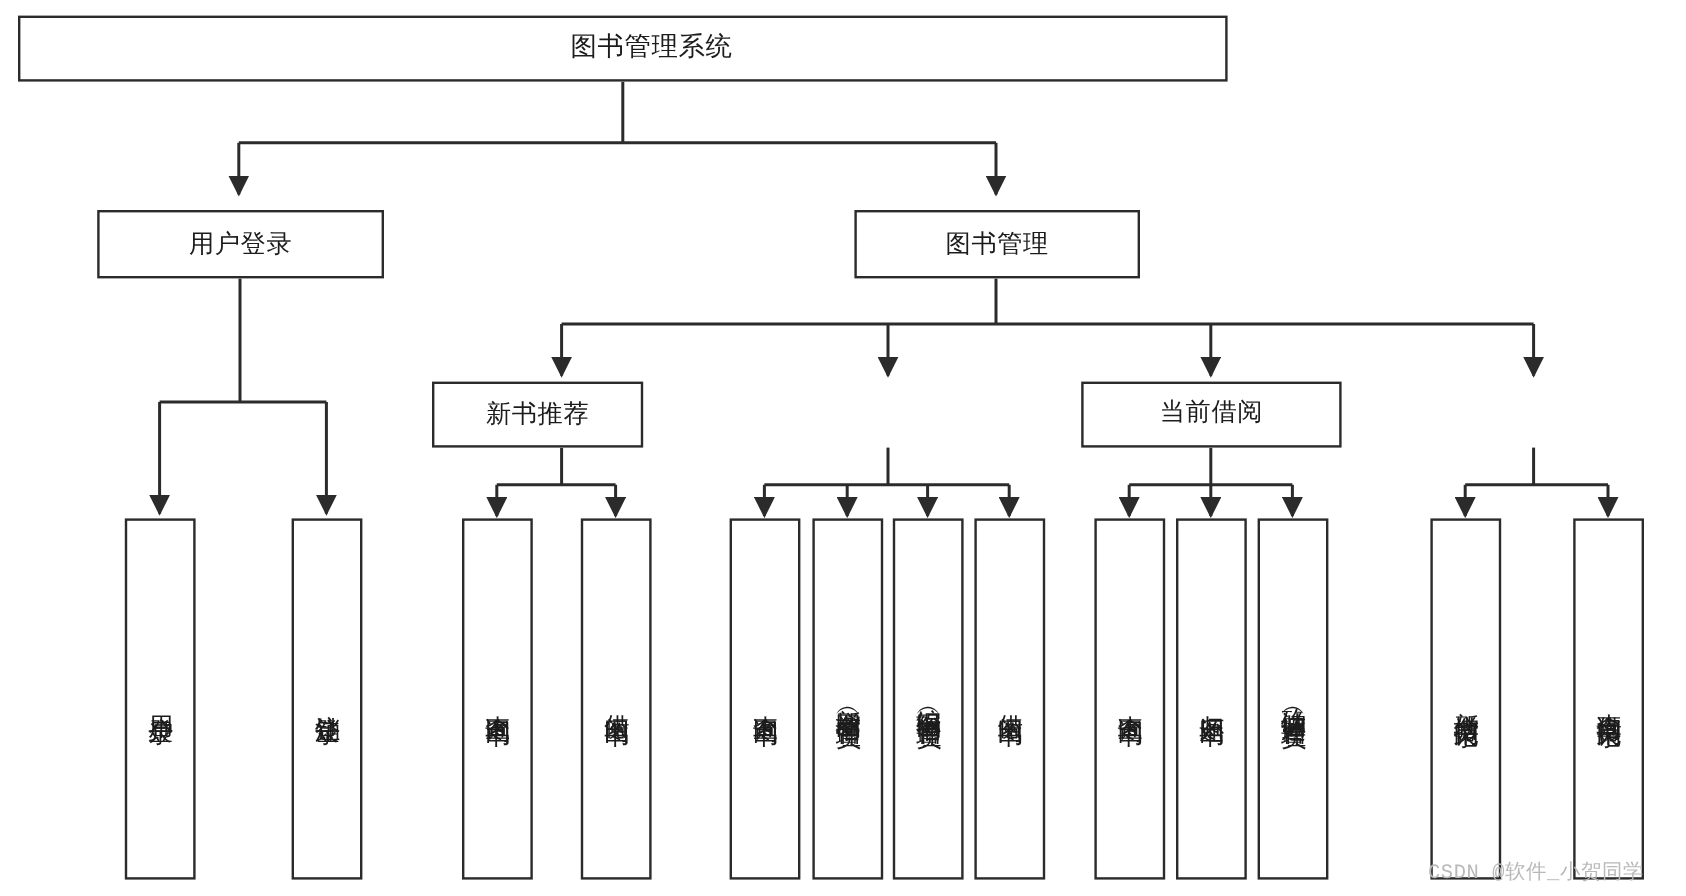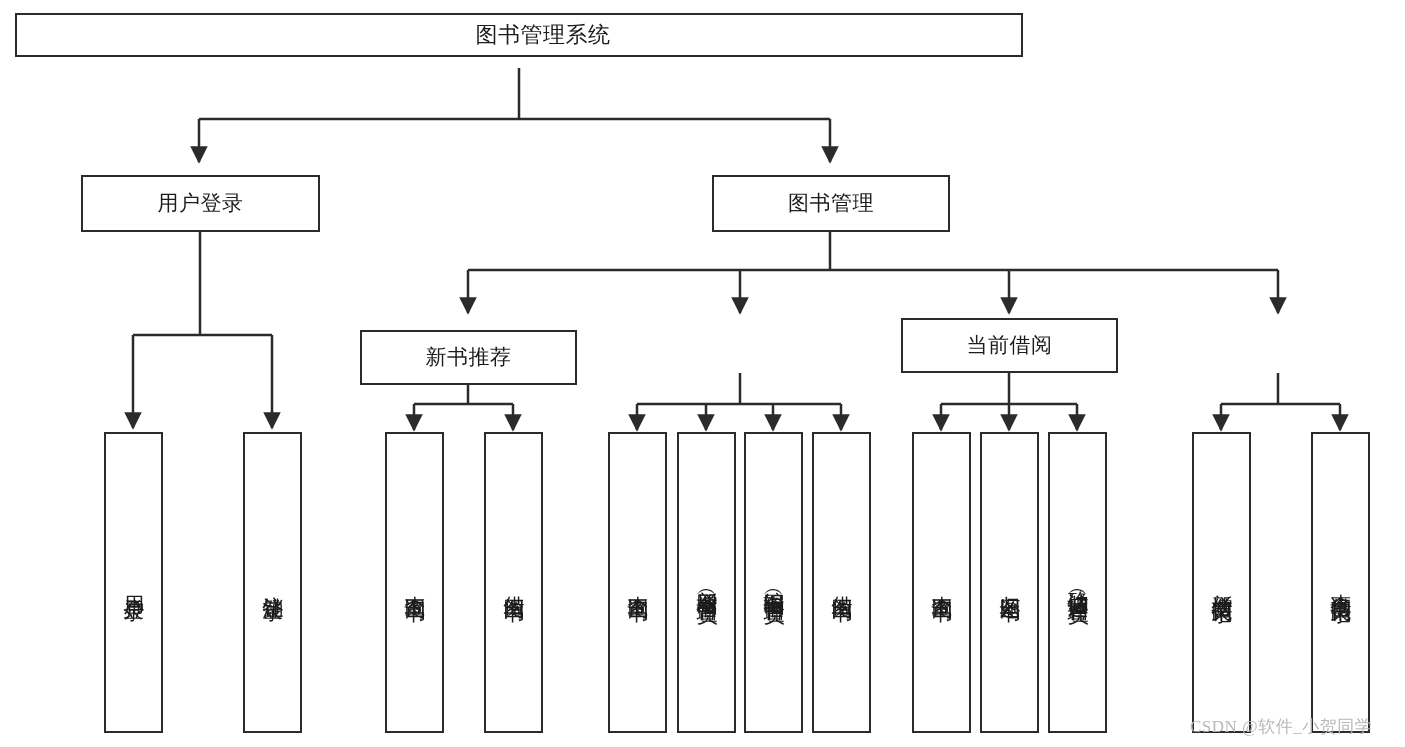--- a/index.html
+++ b/index.html
@@ -56,21 +56,21 @@
     line-height: 1.28;
     letter-spacing: 2px;
     white-space: nowrap;
   }
   .watermark {
     position: absolute;
     font-size: 17px;
     color: #b9b9b9;
     letter-spacing: 0.5px;
     white-space: nowrap;
-    font-family: Liberation Serif, serif;
+    font-family: Liberation Mono, monospace;
   }
 </style>
 </head>
 <body>
 
 <div id="canvas">
 
   <svg class="edges" viewBox="0 0 1405 747" xmlns="http://www.w3.org/2000/svg">
     <defs>
       <marker id="arrow" viewBox="0 0 10 10" refX="9" refY="5" markerWidth="7" markerHeight="7" orient="auto-start-reverse">
@@ -114,35 +114,35 @@
       <path d="M 1009 404 L 1009 430" marker-end="url(#arrow)"></path>
       <path d="M 1077 404 L 1077 430" marker-end="url(#arrow)"></path>
 
       <path d="M 1278 373 L 1278 404"></path>
       <path d="M 1221 404 L 1340 404"></path>
       <path d="M 1221 404 L 1221 430" marker-end="url(#arrow)"></path>
       <path d="M 1340 404 L 1340 430" marker-end="url(#arrow)"></path>
     </g>
   </svg>
 
-  <div class="node root" style="left:15px; top:13px; width:1008px; height:44px;padding-left:48px;">
+  <div class="node root" style="left:15px; top:13px; width:1008px; height:55px;padding-left:48px;">
     <span class="node-label">图书管理系统</span>
   </div>
 
   <div class="node level2" style="left:81px; top:175px; width:239px; height:57px;">
     <span class="node-label">用户登录</span>
   </div>
   <div class="node level2" style="left:712px; top:175px; width:238px; height:57px;">
     <span class="node-label">图书管理</span>
   </div>
 
-  <div class="node level2" style="left:360px; top:330px; width:217px; height:55px;">
+  <div class="node level2" style="left:360px; top:318px; width:176px; height:55px;">
     <span class="node-label">新书推荐</span>
   </div>
-  <div class="node level2" style="left:901px; top:318px; width:217px; height:55px;">
+  <div class="node level2" style="left:901px; top:318px; width:217px; height:55px;font-family:Liberation Mono, monospace;">
     <span class="node-label">当前借阅</span>
   </div>
 
   <div class="node leaf" style="left:104px; top:432px; width:59px; height:301px;">
     <span class="node-label">用户登录</span>
   </div>
   <div class="node leaf" style="left:243px; top:432px; width:59px; height:301px;">
     <span class="node-label">注销登录</span>
   </div>
 

